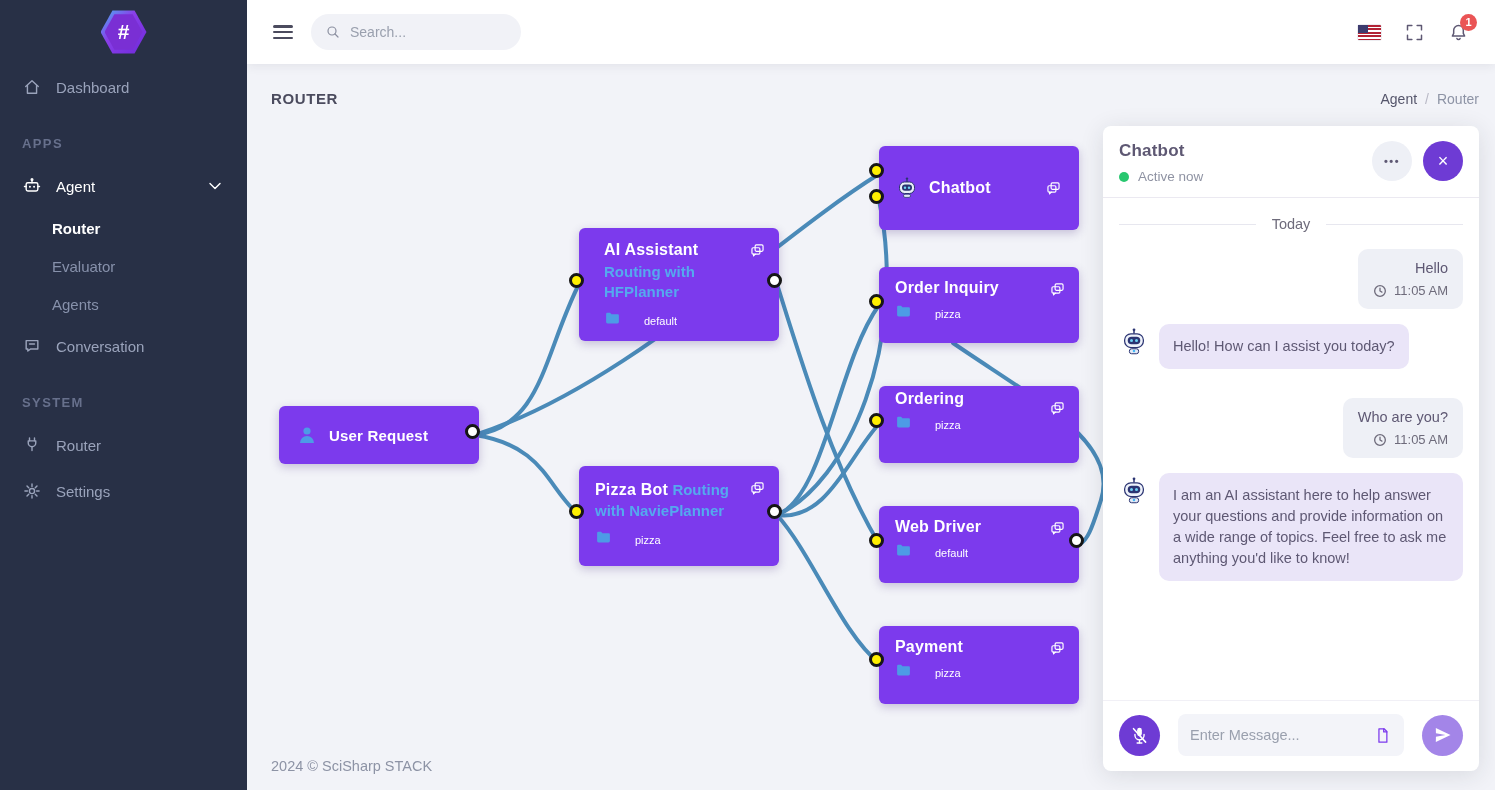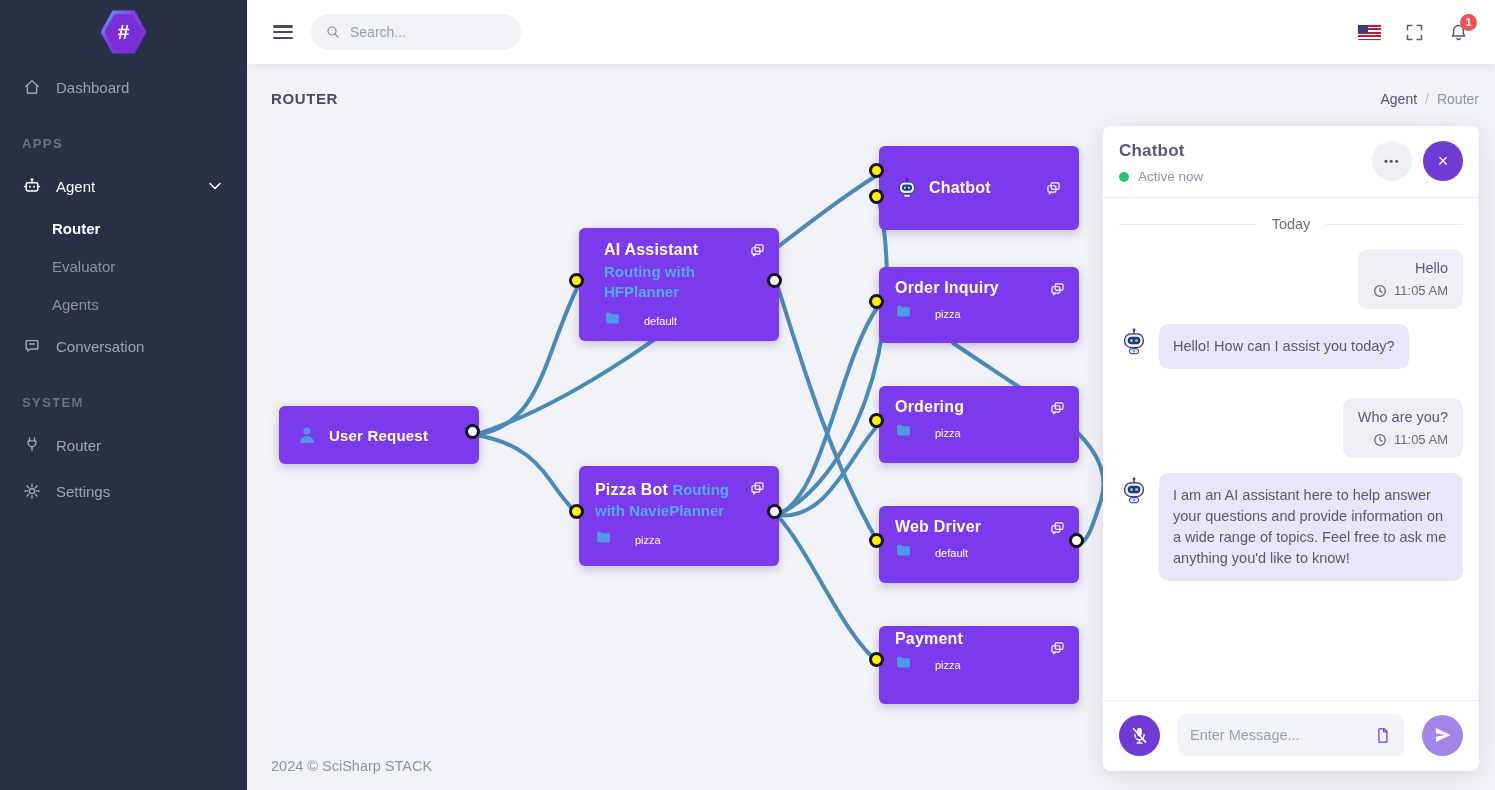--- a/index.html
+++ b/index.html
@@ -344,21 +344,21 @@
             <svg viewBox="0 0 24 24">
                 <rect x="9" y="5" width="10" height="8" rx="1.5"></rect>
                 <rect x="5" y="8.5" width="10" height="8" rx="1.5"></rect>
                 <path d="M7 16.5v2.3l2.4-2.3"></path>
               </svg>
           </div>
         </div>
       </div>
 
       <div class="node" style="left:632px; top:322px; width:200px; height:77px;">
-        <div class="node-pad" style="padding-top:12px;">
+        <div class="node-pad" style="padding-top:4px;">
           <div class="node-title">Ordering</div>
           <div class="cat-row" style="margin-top:6px;">
             <svg viewBox="0 0 24 24">
                 <path fill="#4d9be6" d="M3 5.5A1.5 1.5 0 0 1 4.5 4h4l2 2h9A1.5 1.5 0 0 1 21 7.5V17a2 2 0 0 1-2 2H5a2 2 0 0 1-2-2z"></path>
               </svg>
             <span>pizza</span>
           </div>
           <div class="forum-icon">
             <svg viewBox="0 0 24 24">
                 <rect x="9" y="5" width="10" height="8" rx="1.5"></rect>
@@ -382,21 +382,21 @@
             <svg viewBox="0 0 24 24">
                 <rect x="9" y="5" width="10" height="8" rx="1.5"></rect>
                 <rect x="5" y="8.5" width="10" height="8" rx="1.5"></rect>
                 <path d="M7 16.5v2.3l2.4-2.3"></path>
               </svg>
           </div>
         </div>
       </div>
 
       <div class="node" style="left:632px; top:562px; width:200px; height:78px;">
-        <div class="node-pad" style="padding-top:4px;">
+        <div class="node-pad" style="padding-top:12px;">
           <div class="node-title">Payment</div>
           <div class="cat-row" style="margin-top:6px;">
             <svg viewBox="0 0 24 24">
                 <path fill="#4d9be6" d="M3 5.5A1.5 1.5 0 0 1 4.5 4h4l2 2h9A1.5 1.5 0 0 1 21 7.5V17a2 2 0 0 1-2 2H5a2 2 0 0 1-2-2z"></path>
               </svg>
             <span>pizza</span>
           </div>
           <div class="forum-icon">
             <svg viewBox="0 0 24 24">
                 <rect x="9" y="5" width="10" height="8" rx="1.5"></rect>

